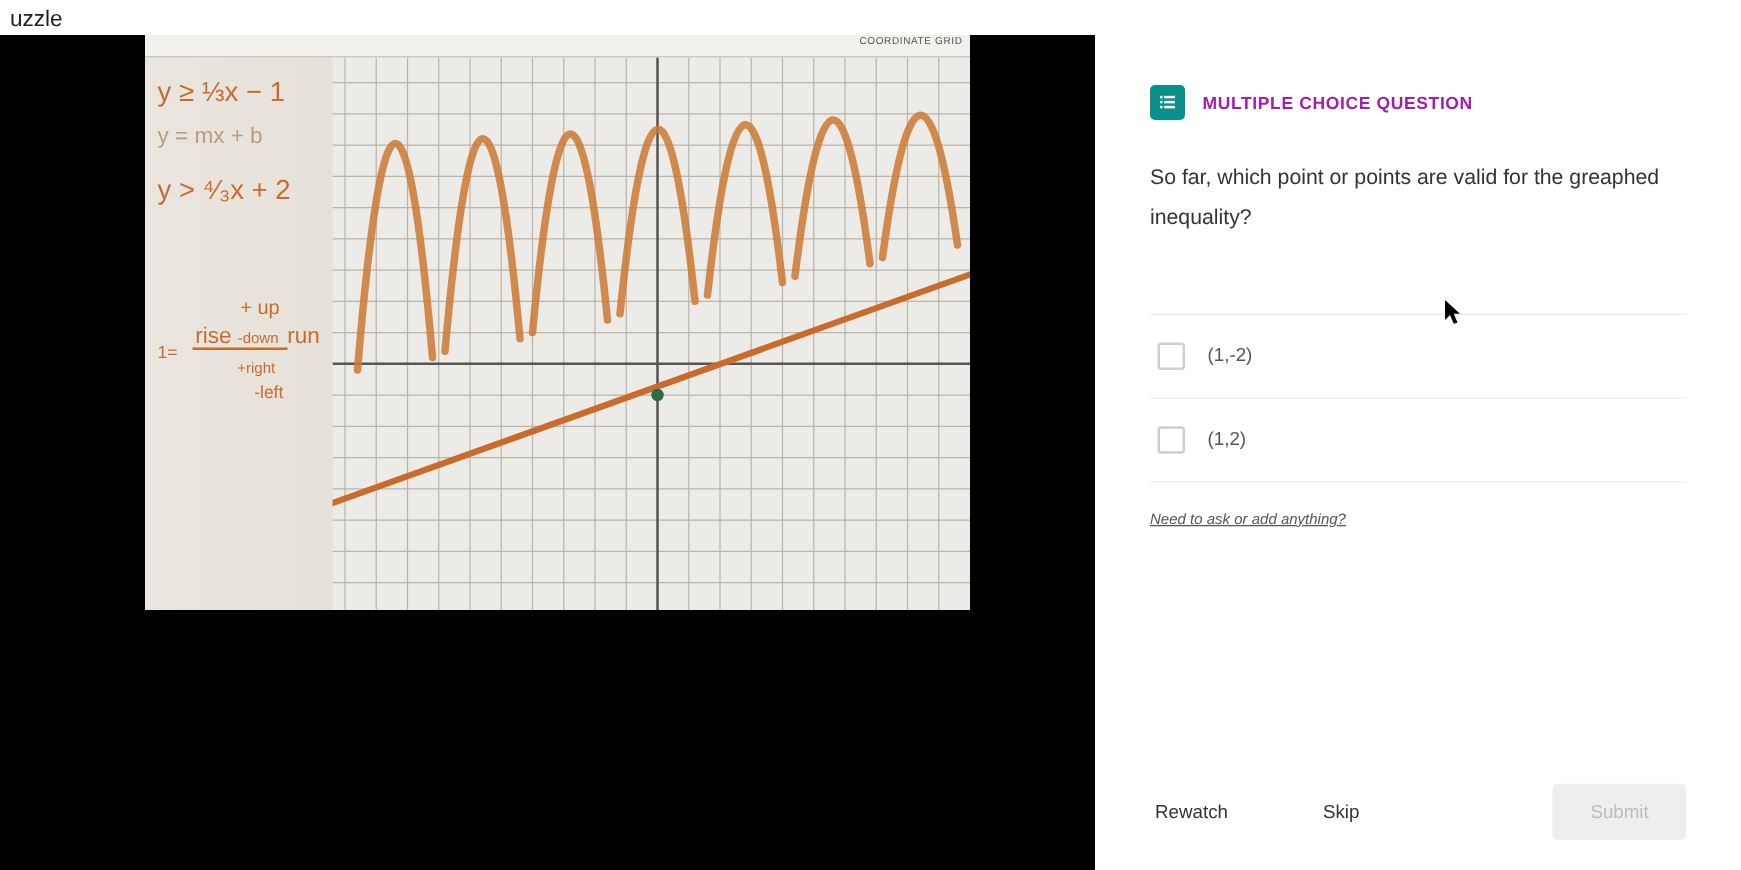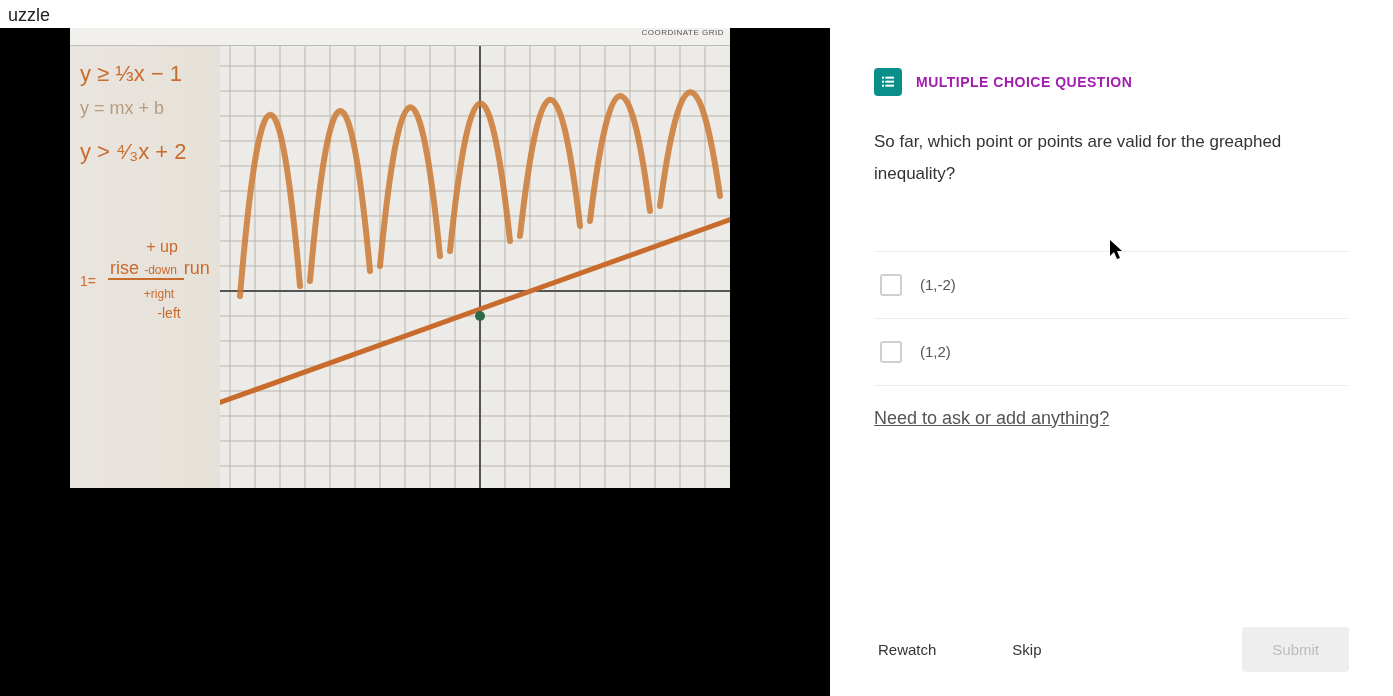--- a/index.html
+++ b/index.html
@@ -18,20 +18,21 @@
     font-size: 18px;
     padding: 2px 8px;
     display: flex;
     align-items: flex-end;
   }
   .main {
     flex: 1;
     display: flex;
     flex-direction: row;
     background: #000;
+    padding-left: 46px;
   }
   .video-pane {
     width: 830px;
     height: 640px;
     background: #000;
     padding: 0;
     position: relative;
   }
   .video-letterbox {
     position: absolute;
@@ -129,24 +130,25 @@
     border:2px solid #cfcfcf;
     border-radius:3px;
     background:#fff;
   }
   .option-label {
     font-size: 15px;
     color:#555;
   }
   .ask-link {
     margin-top: 22px;
-    font-size: 18px;
+    font-size: 12px;
     color:#555;
     text-decoration: underline;
     cursor:pointer;
+    font-style:italic;
   }
   .footer {
     margin-top:auto;
     display:flex;
     align-items:center;
     gap: 68px;
     padding-top: 30px;
   }
   .txt-btn {
     background:none;

